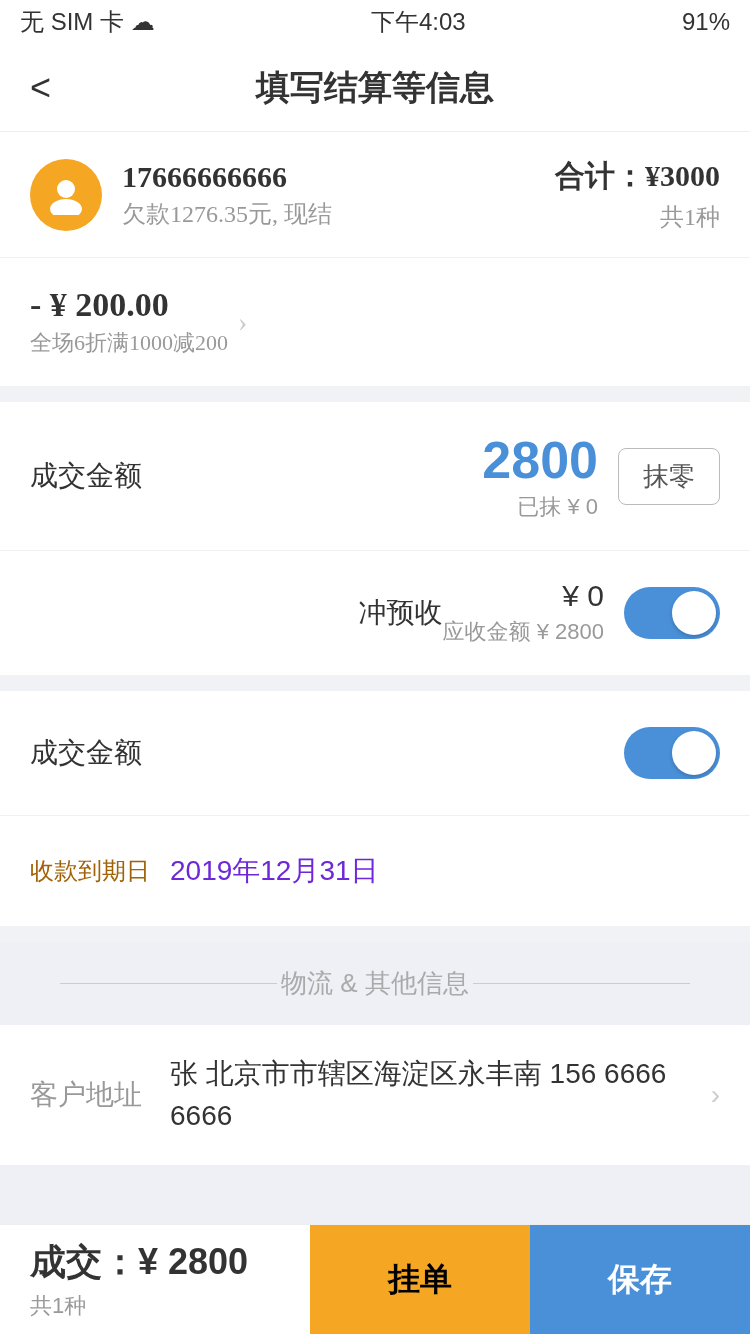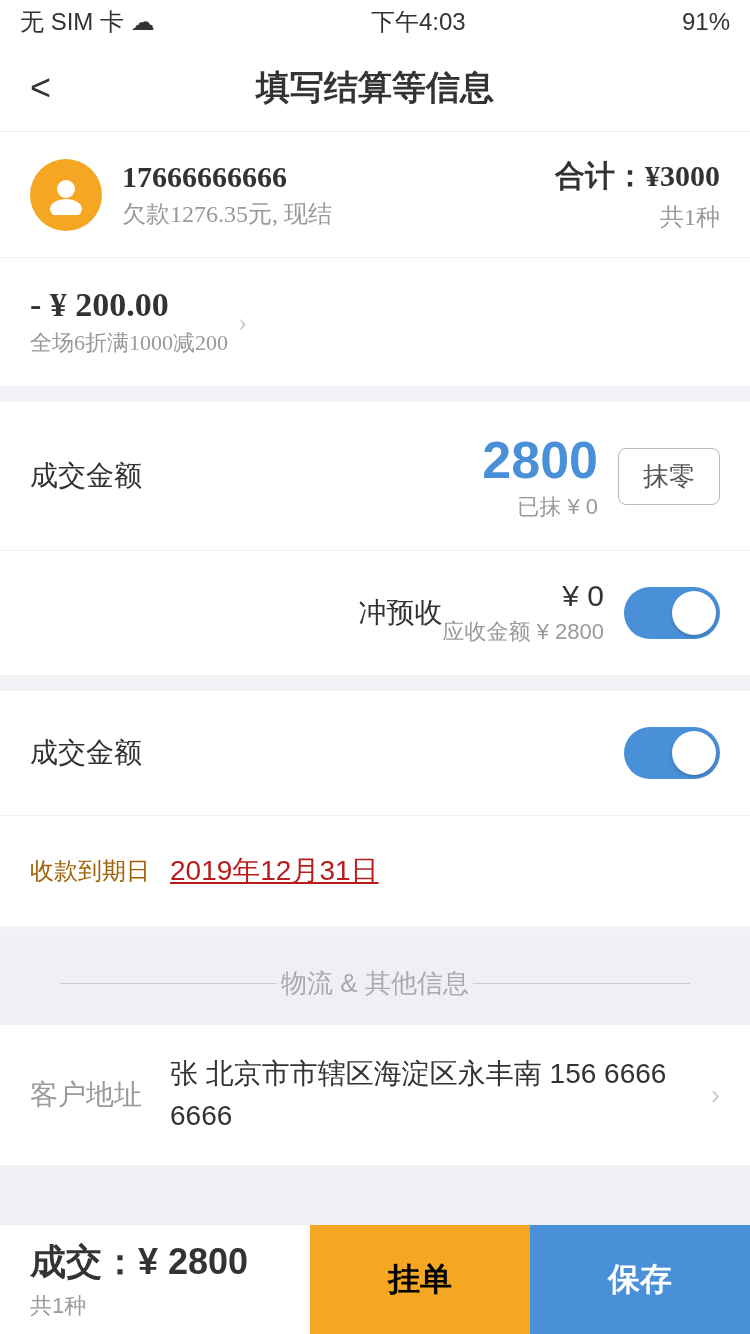--- a/index.html
+++ b/index.html
@@ -184,21 +184,21 @@
 
     
     .duedate-row {
       display: flex;
       align-items: center;
       padding: 36px 30px;
       background: #fff;
       border-top: 1px solid #f0f0f0;
     }
     .duedate-label { font-size: 24px; color: #a16207; }
-    .duedate-value { font-size: 28px; color: #b91c1c; margin-left: 20px; text-decoration: underline; }
+    .duedate-value { font-size: 28px; color: #6d28d9; margin-left: 20px; }
 
     
     .section-divider {
       display: flex;
       align-items: center;
       padding: 24px 60px;
       background: #eef0f5;
     }
     .divider-line {
       flex: 1;

